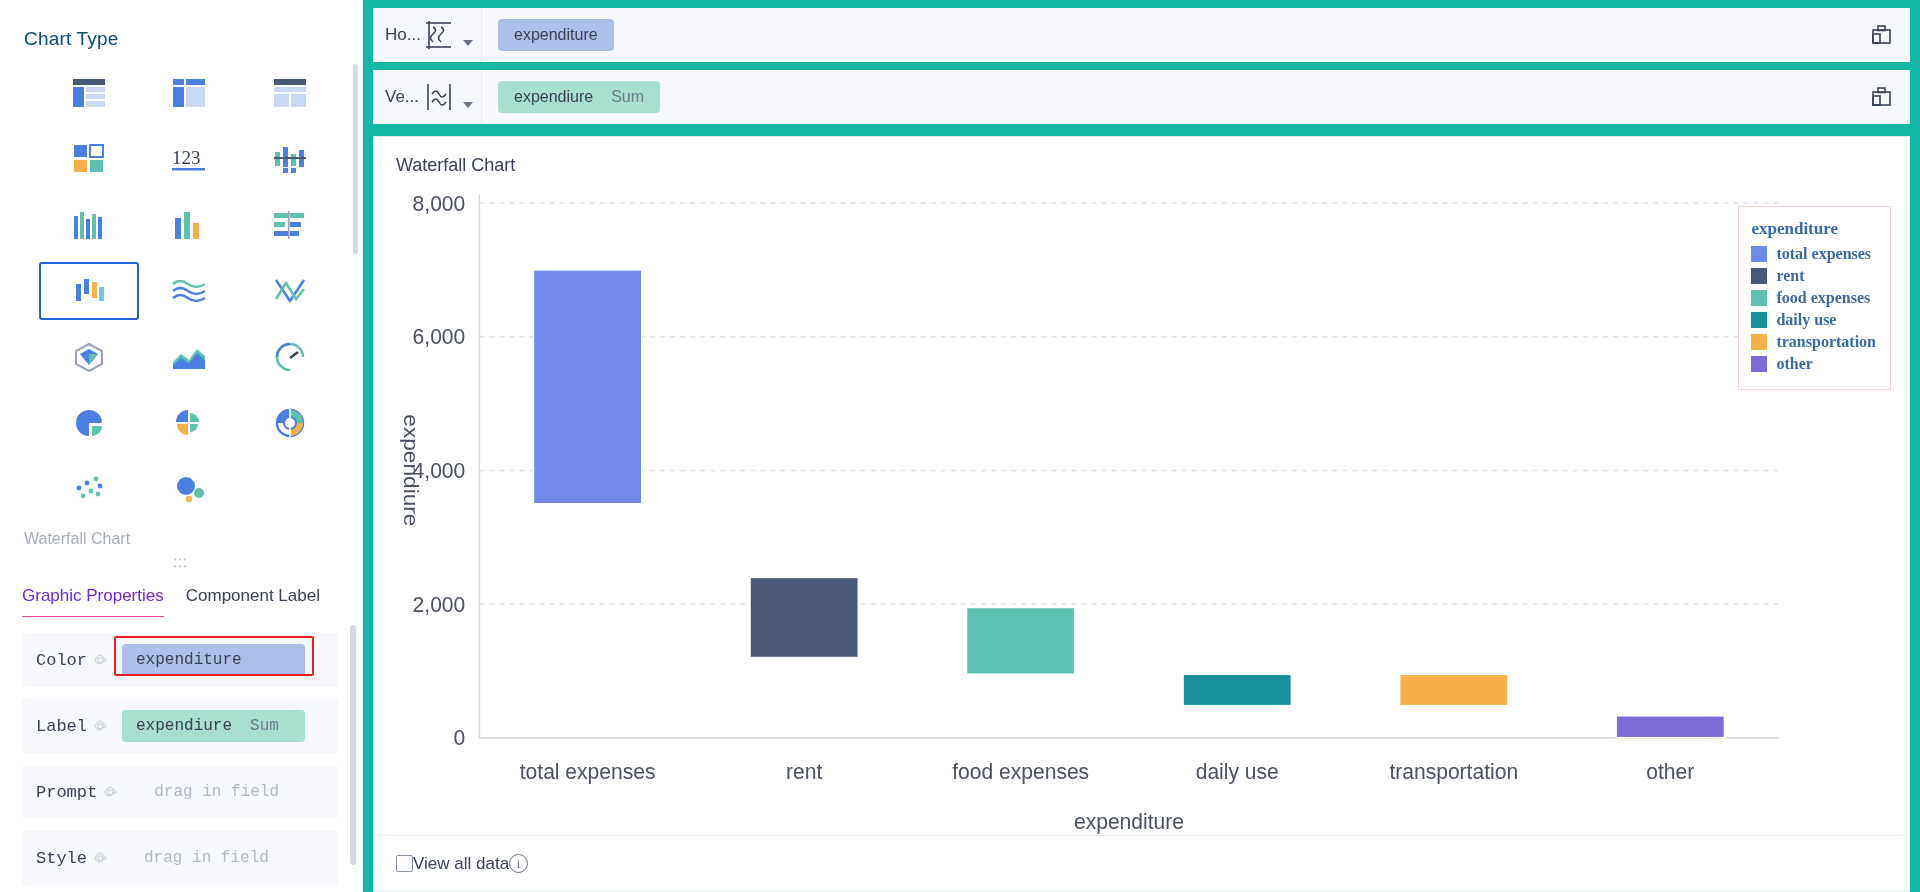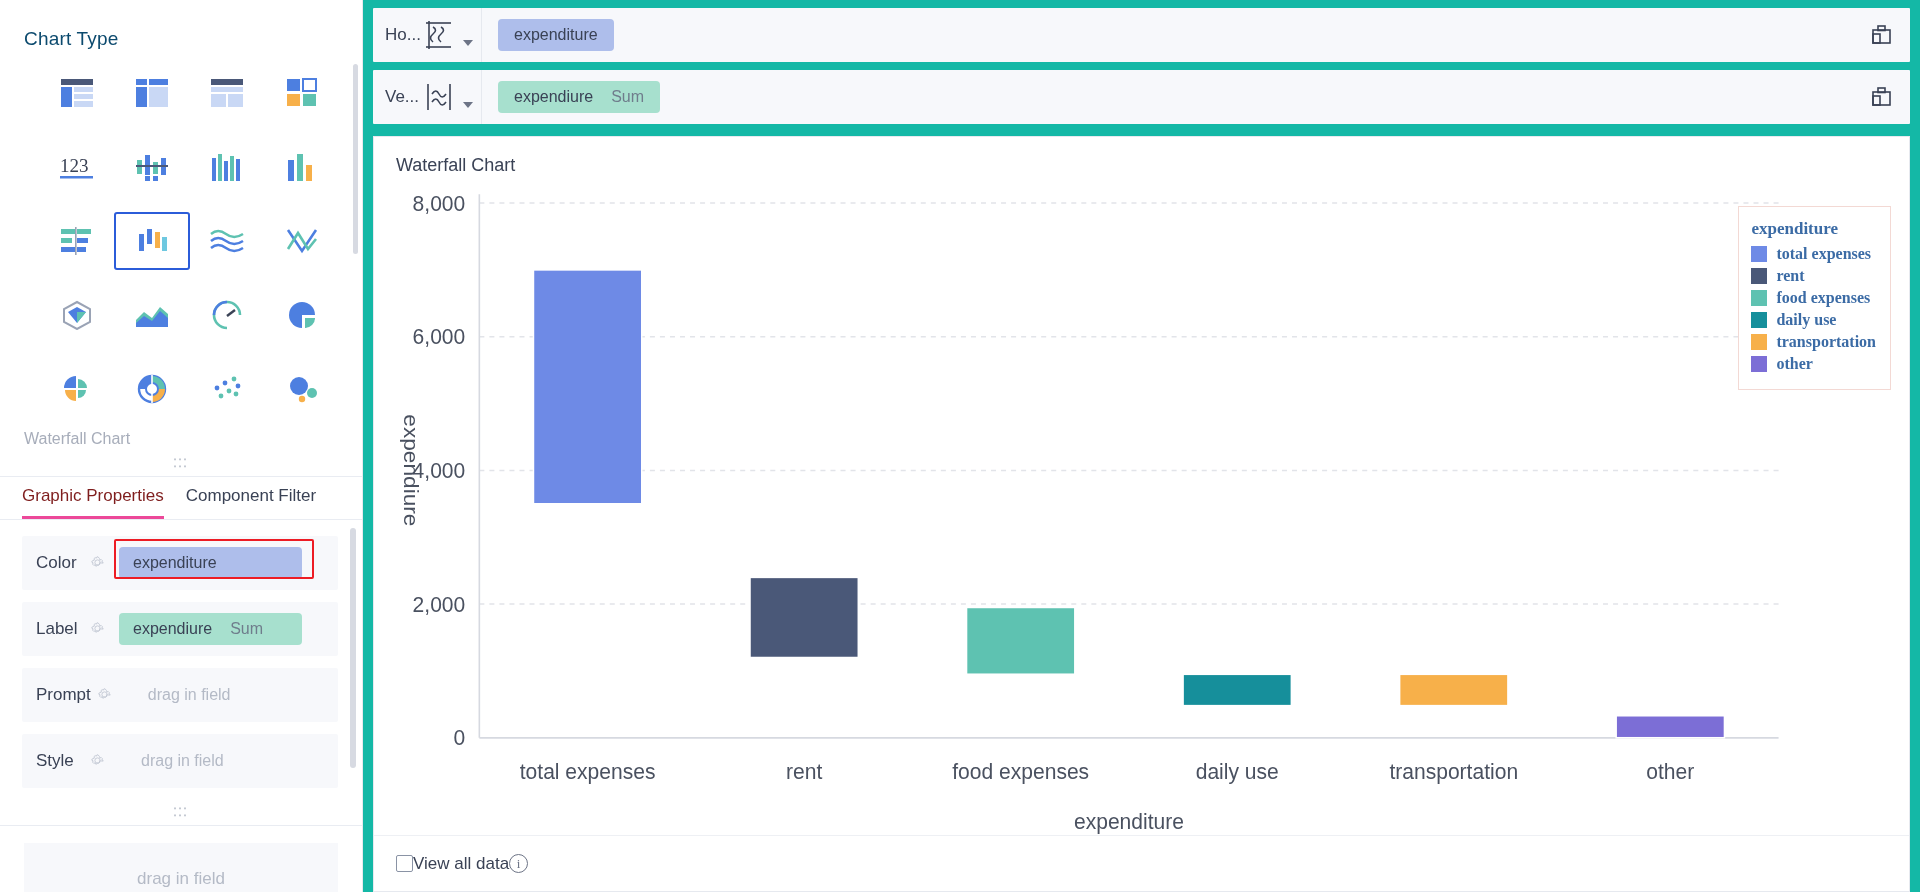--- a/index.html
+++ b/index.html
@@ -16,51 +16,52 @@
   .left-panel {
     width: 363px; height: 892px; flex: 0 0 363px;
     border-right: 1px solid #e6e9ef;
     position: relative; background: #fff;
     display: flex; flex-direction: column;
   }
   .chart-type-title {
     font-size: 19px; color: #0c4a6e; padding: 28px 0 0 24px; letter-spacing: .2px;
   }
   .icon-grid {
-    display: grid; grid-template-columns: repeat(4, 1fr);
-    row-gap: 16px; padding: 14px 22px 0 16px; margin-left: 23px;
+    display: grid; grid-template-columns: repeat(3, 1fr);
+    row-gap: 8px; padding: 14px 22px 0 16px; margin-left: 23px;
   }
   .icon-cell {
     height: 58px; display: flex; align-items: center; justify-content: center;
     border-radius: 3px; cursor: pointer; border: 2px solid transparent;
   }
   .icon-cell.selected { border: 2px solid #2b5cd9; }
   .icon-cell svg { display:block; }
   .vscroll-thumb {
     position:absolute; right:4px; top:64px; width:5px; height:190px;
     background:#d7dae2; border-radius:3px;
   }
   .type-desc {
     padding: 10px 22px 0 24px; color: #a7adba; font-size: 16px; line-height: 21px;
   }
   .grip { text-align:center; color:#b6bcc8; font-size: 15px; letter-spacing:2px; line-height:7px; padding-top:6px;}
   .grip span { display:block; }
   .divider { height:1px; background:#e9ecf2; margin-top:7px; }
 
   .tabs { display:flex; gap: 22px; padding: 10px 0 0 22px; }
   .tab { font-size: 17px; color:#3a4255; padding-bottom: 10px; cursor:pointer; }
-  .tab.active { color:#7f1d1d; border-bottom: 3px solid #ec4899; }
+  .tab.active { color:#6d28d9; border-bottom: 1px solid #ec4899; }
   .tabs-underline { height:1px; background:#e9ecf2; }
 
   .prop-scroll { position: relative; flex: 0 0 auto; }
   .prop-rows { padding: 16px 24px 0 22px; }
   .prop-row {
     height: 54px; display:flex; align-items:center; gap: 6px;
     background:#f7f8fb; border-radius:2px; margin-bottom: 12px; padding-left: 14px;
     position: relative;
+    font-family: Liberation Mono, monospace;
   }
   .prop-label { font-size: 17px; color:#3a4255; min-width: 48px; }
   .gear { width:15px; height:15px; flex:0 0 15px; opacity:.55; }
   .pill {
     height: 32px; border-radius: 4px; display:flex; align-items:center;
     padding: 0 14px; font-size: 16px; color:#3a4255; gap: 18px; margin-left: 8px;
   }
   .pill.blue { background:#aebeeb; }
   .pill.green { background:#a7e0ce; }
   .pill .agg { color:#6f7d8c; }
@@ -312,21 +313,21 @@
     <div class="type-desc">Waterfall Chart</div>
 
     <div class="grip">
         <span>⋯</span>
         <span>⋯</span>
       </div>
     <div class="divider"></div>
 
     <div class="tabs">
       <div class="tab active">Graphic Properties</div>
-      <div class="tab">Component Filter</div>
+      <div class="tab">Component Label</div>
     </div>
     <div class="tabs-underline"></div>
 
     <div class="prop-scroll">
 
       <div class="prop-rows">
 
         <div class="prop-row">
           <span class="prop-label">Color</span>
           <svg class="gear" viewBox="0 0 16 16">

